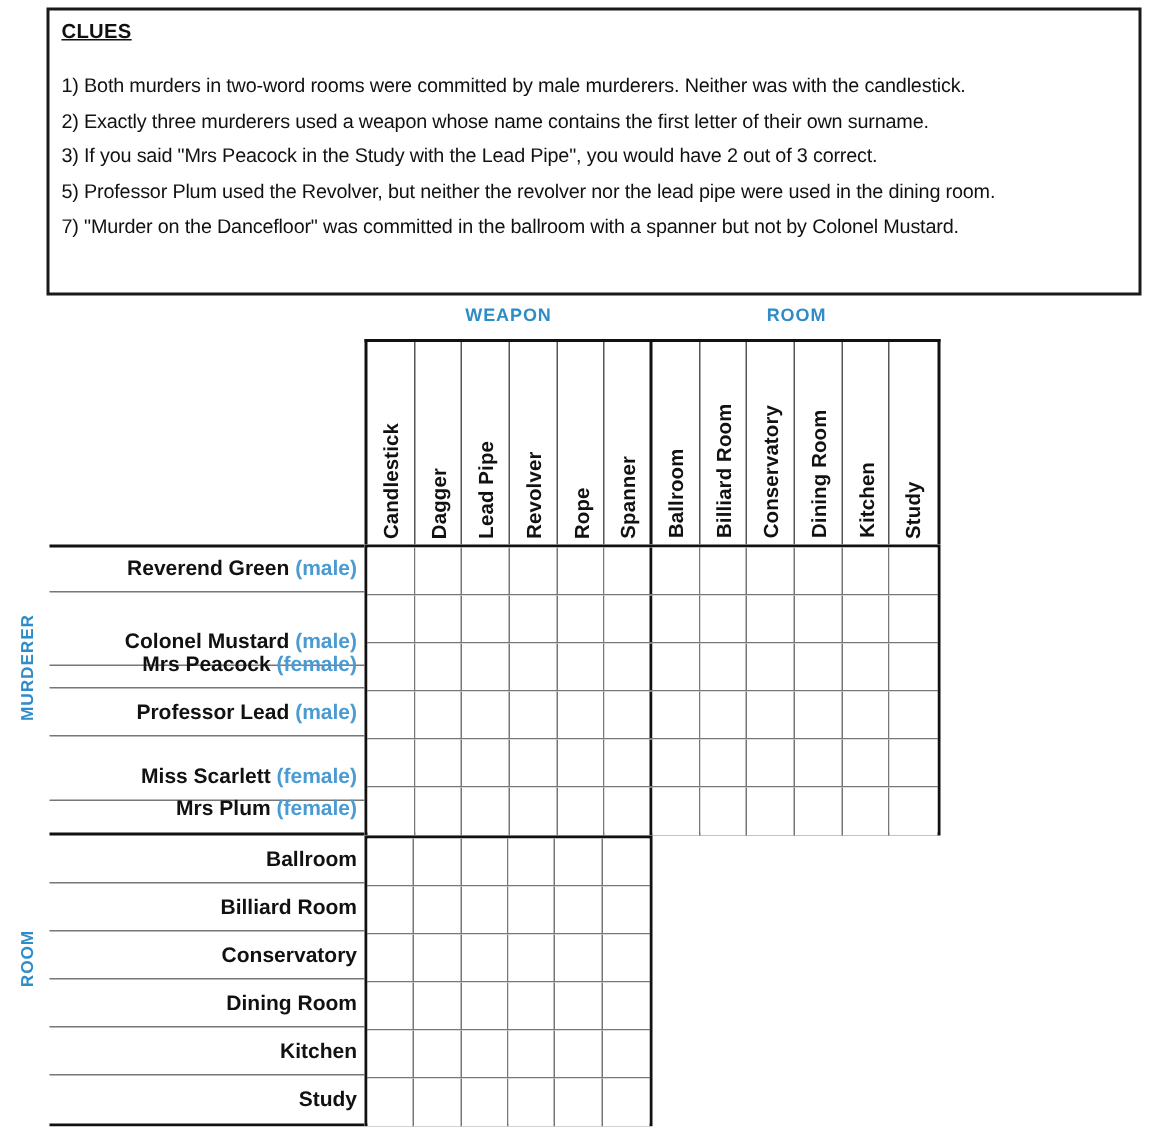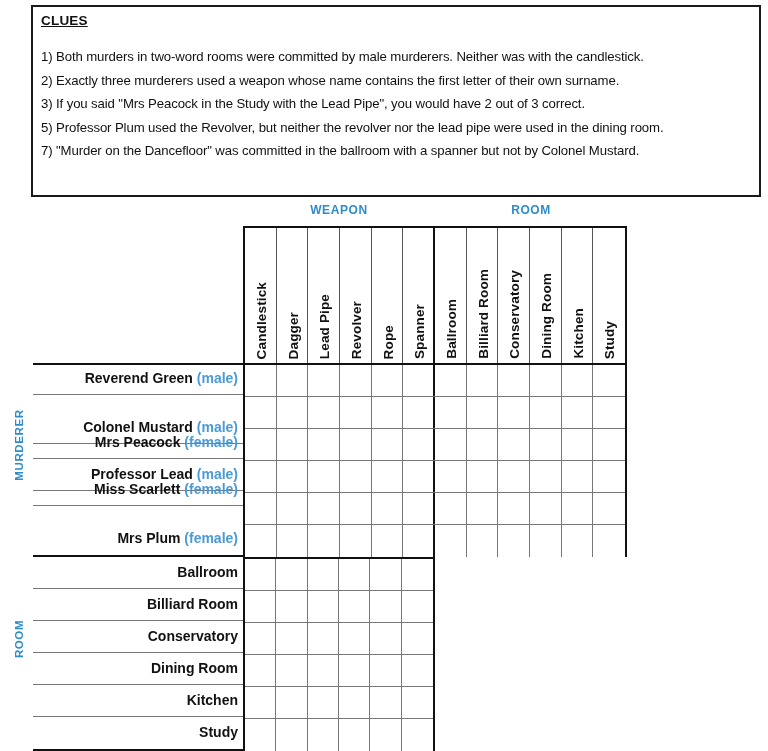--- a/index.html
+++ b/index.html
@@ -293,21 +293,21 @@
     <span class="gender">(male)</span>
   </div>
   <div class="row-label" style="top:227px;text-align:right;">
     <span>Mrs Peacock</span>
     <span class="gender">(female)</span>
   </div>
   <div class="row-label" style="top:259px;">
     <span>Professor Lead</span>
     <span class="gender">(male)</span>
   </div>
-  <div class="row-label" style="top:274px;">
+  <div class="row-label" style="top:302px;">
     <span>Miss Scarlett</span>
     <span class="gender">(female)</span>
   </div>
   <div class="row-label" style="top:323px; border-bottom:none;">
     <span>Mrs Plum</span>
     <span class="gender">(female)</span>
   </div>
 
   <div class="thick-rule" style="top:355px; width:210px;"></div>
 

